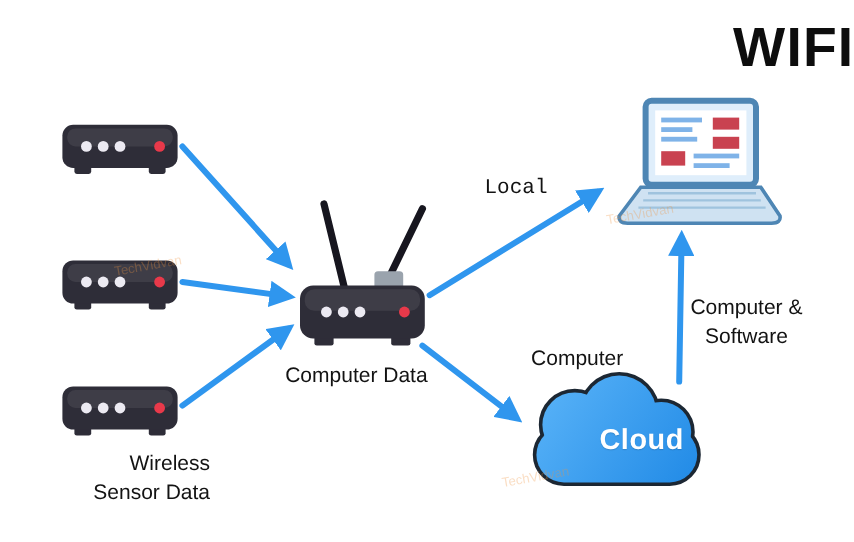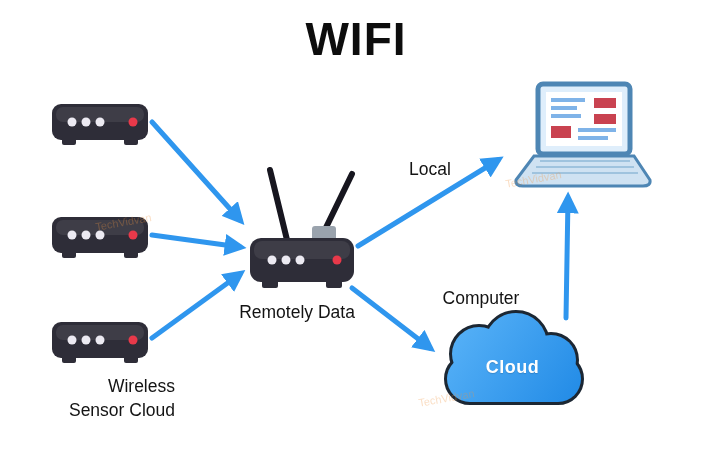--- a/index.html
+++ b/index.html
@@ -5,33 +5,33 @@
   html,body { margin:0; padding:0; background:#ffffff; }
   .stage {
     position:relative; width:712px; height:452px; background:#ffffff;
     font-family:"Liberation Sans", sans-serif; overflow:hidden;
     color:#131313;
   }
   .diagram-svg { position:absolute; left:0; top:0; }
 
   .title {
     position:absolute; left:0; top:12px; width:712px;
-    text-align:center; font-size:46px; font-weight:bold;
+    text-align:right; font-size:46px; font-weight:bold;
     letter-spacing:1px; color:var(--title-color,#0d0d0d);
   }
 
   .label { position:absolute; text-align:center; font-size:17.5px; line-height:24px; color:#131313; }
-  .label-local      { left:380px; top:157px; width:100px; }
+  .label-local      { left:380px; top:145px; width:100px;font-family:Liberation Mono, monospace; }
   .label-remotely   { left:421px; top:286px; width:120px; }
   .label-computer   { left:547px; top:244px; width:150px; }
   .label-aggregator { left:207px; top:300px; width:180px; }
   .label-sensors    { left:15px;  top:374px; width:160px;text-align:right; }
   .label-cloud {
-    left:455px; top:355px; width:115px; font-size:18px; font-weight:bold;
-    color:#ffffff; letter-spacing:.5px; text-shadow:0 1px 1px rgba(0,0,0,.15);
+    left:455px; top:355px; width:115px; font-size:24px; font-weight:bold;
+    color:#ffffff; letter-spacing:.5px; text-shadow:0 1px 1px rgba(0,0,0,.15);text-align:right;
   }
 
   .watermark {
     position:absolute; font-size:11px; color:#ef9440; opacity:.3;
     transform:rotate(-10deg); white-space:nowrap; pointer-events:none;
   }
   .wm-1 { left:95px;  top:216px; }
   .wm-2 { left:505px; top:173px; }
   .wm-3 { left:418px; top:392px; }
 
@@ -132,28 +132,32 @@
   <div class="title">WIFI</div>
 
   <div class="label label-local">
     <span>Local</span>
   </div>
 
   <div class="label label-remotely">
     <span>Computer</span>
   </div>
 
+  <div class="label label-computer">
+    <div>Computer &amp;</div>
+    <div>Software</div>
+  </div>
 
   <div class="label label-aggregator">
-    <div>Remotely Data</div>
+    <div>Computer Data</div>
   </div>
 
   <div class="label label-sensors">
     <div>Wireless</div>
-    <div>Sensor Cloud</div>
+    <div>Sensor Data</div>
   </div>
 
   <div class="label label-cloud">Cloud</div>
 
   <span class="watermark wm-1">TechVidvan</span>
   <span class="watermark wm-2">TechVidvan</span>
   <span class="watermark wm-3">TechVidvan</span>
 
 </div>
 

